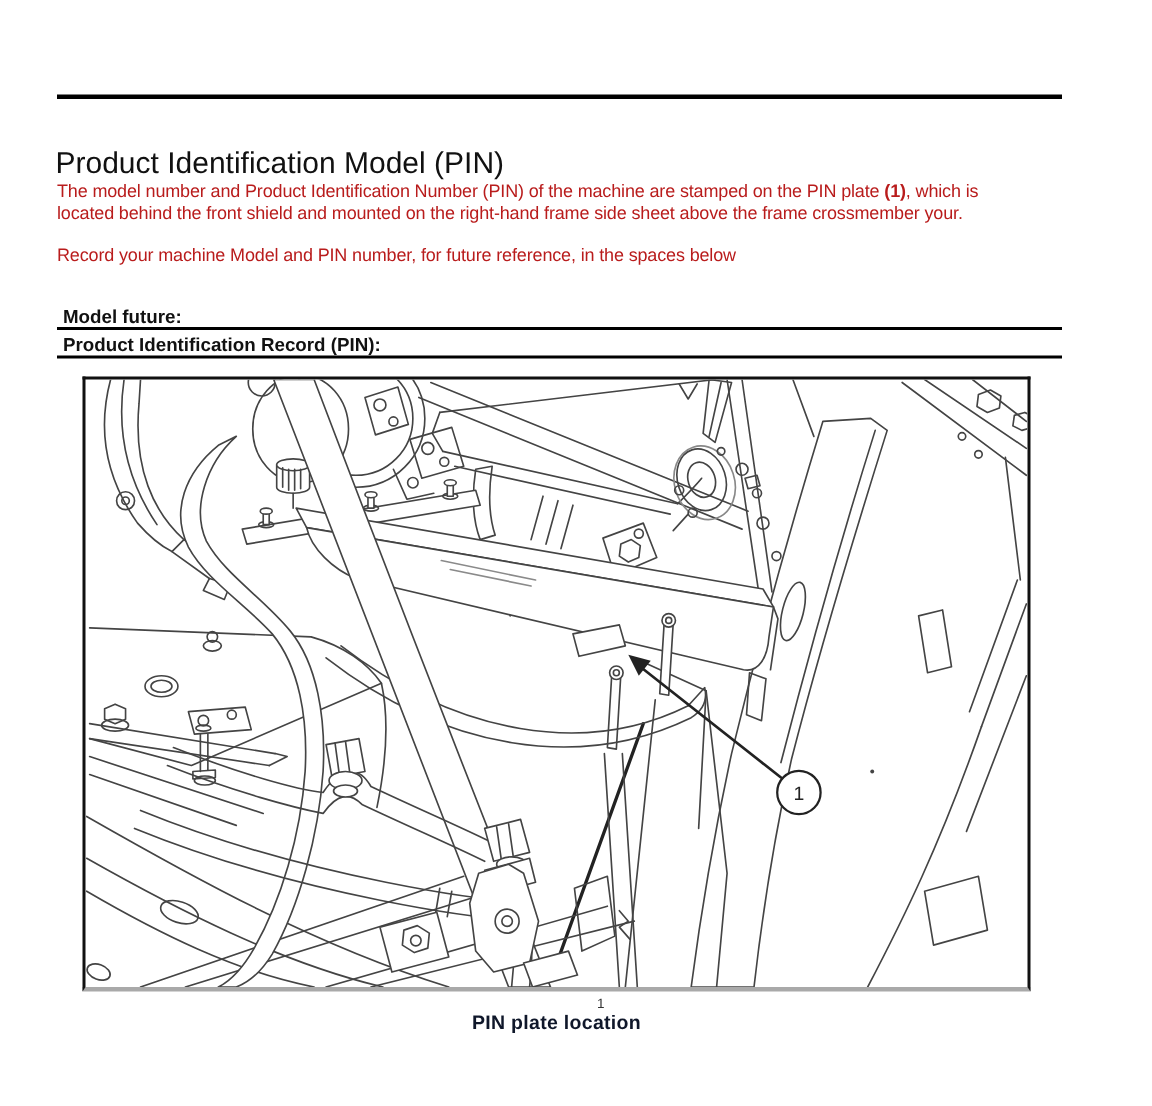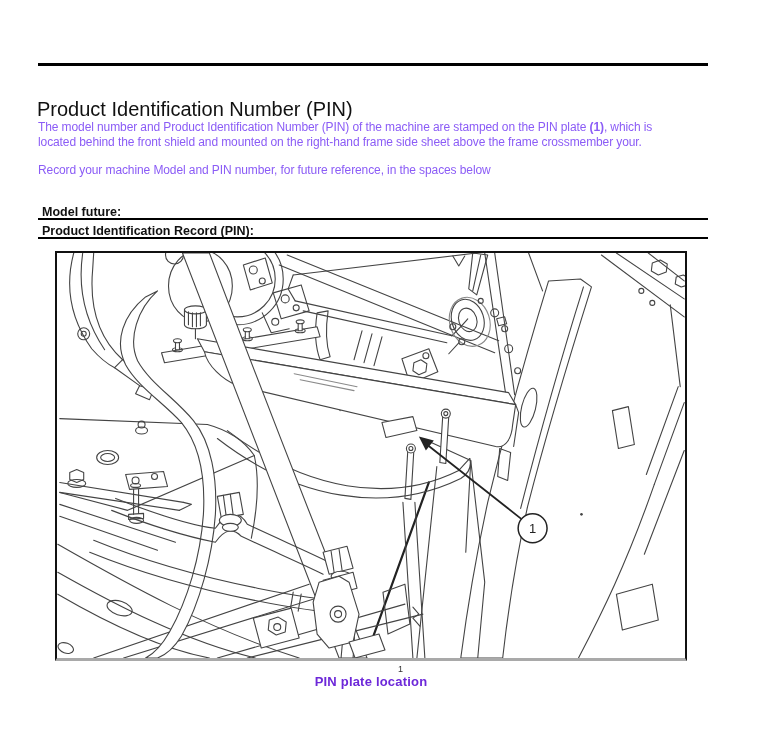--- a/index.html
+++ b/index.html
@@ -4,43 +4,43 @@
 <style>
   html,body{margin:0;padding:0;}
   body{
     width:768px;height:737px;position:relative;background:#ffffff;
     font-family:"Liberation Sans", sans-serif;color:#1a1a1a;overflow:hidden;
   }
   .rule-top{position:absolute;left:38px;top:63px;width:670px;height:2.5px;background:#000;}
   .page-title{position:absolute;left:37px;top:85px;font-size:20px;font-weight:400;
     letter-spacing:0;color:#111;white-space:nowrap;}
   .para{position:absolute;left:38px;font-size:12px;line-height:15px;letter-spacing:-0.1px;
-    color:#8b5cf6;white-space:nowrap;}
+    color:#b91c1c;white-space:nowrap;}
   .para b{font-weight:700;}
   #para1{top:120px;}
   #para2{top:163px;text-align:center;}
   .fill-row{position:absolute;left:38px;width:670px;border-bottom:2px solid #000;height:16px;}
   #row-model{top:202px;}
   #row-pin{top:221px;}
   .fill-label{font-size:12.5px;font-weight:700;padding-left:4px;white-space:nowrap;color:#111;}
   .figure-frame{position:absolute;left:55px;top:251px;width:628px;height:405px;
     border-style:solid;border-width:2.5px 2px 3px 2px;border-color:#111 #111 #a9a9a9 #111;
     background:#fff;overflow:hidden;}
   .figure-frame svg{display:block;}
   .fig-number{position:absolute;left:398px;top:664px;font-size:9px;color:#333;}
   .fig-caption{position:absolute;left:55px;top:674px;width:632px;text-align:center;
-    font-size:13px;font-weight:700;color:#6d28d9;letter-spacing:0.2px;}
+    font-size:13px;font-weight:700;color:#0f172a;letter-spacing:0.2px;}
   svg text{font-family:"Liberation Sans",sans-serif;}
 </style>
 </head>
 <body>
 
 <div class="rule-top"></div>
 
-<h1 class="page-title">Product Identification Number (PIN)</h1>
+<h1 class="page-title">Product Identification Model (PIN)</h1>
 
 <div class="para" id="para1">
   <div><span>The model number and Product Identification Number (PIN) of the machine are stamped on the PIN plate </span><b>(1)</b><span>, which is</span></div>
   <div>located behind the front shield and mounted on the right-hand frame side sheet above the frame crossmember your.</div>
 </div>
 
 <div class="para" id="para2">Record your machine Model and PIN number, for future reference, in the spaces below</div>
 
 <div class="fill-row" id="row-model">
   <span class="fill-label">Model future:</span>

